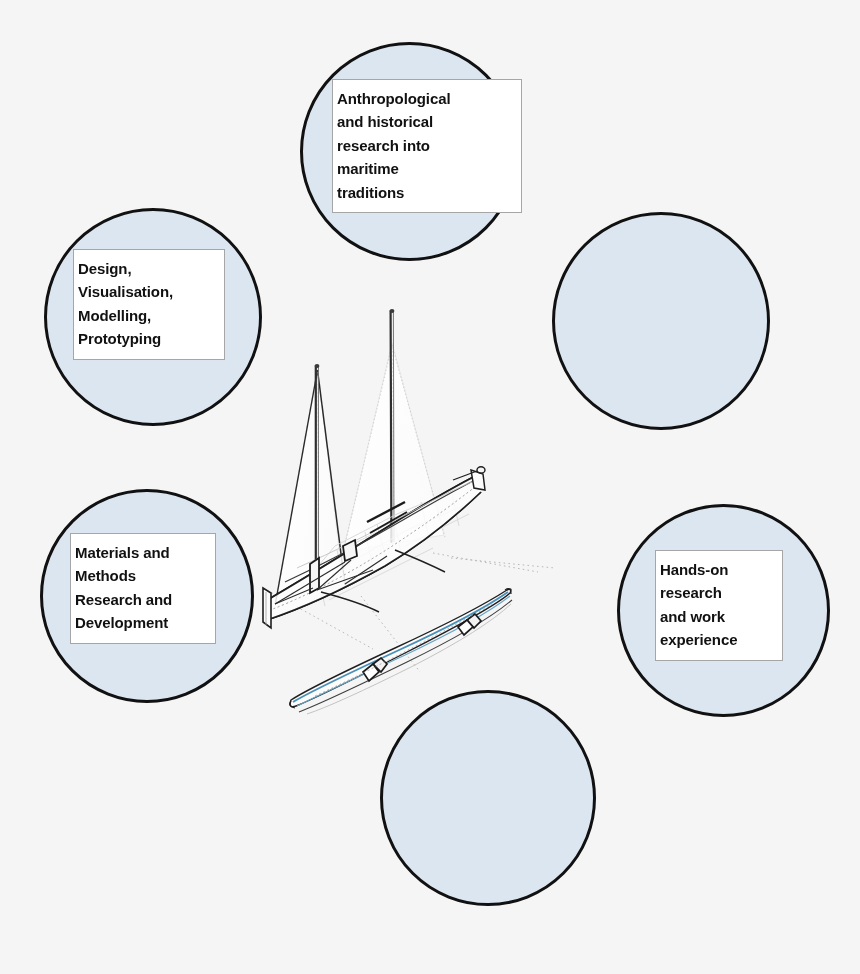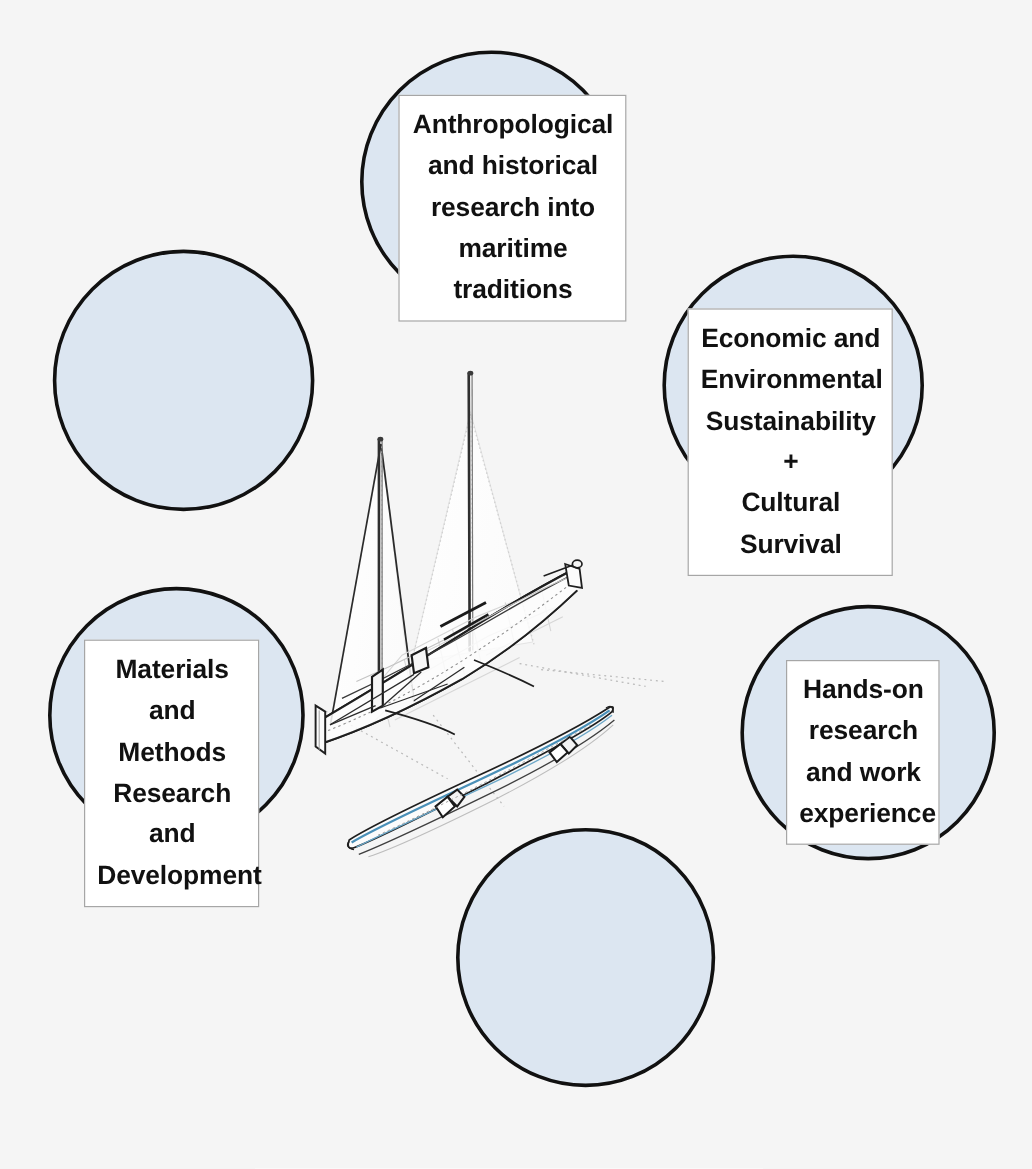--- a/index.html
+++ b/index.html
@@ -23,29 +23,29 @@
     border-radius: 50%;
     background: #dce6f1;
     border: 3px solid #111111;
     box-sizing: border-box;
   }
   .node-label {
     position: absolute;
     background: #ffffff;
     border: 1px solid #a6a6a6;
     box-sizing: border-box;
-    padding: 7px 9px 8px 10px;
+    padding: 7px 9px 8px 4px;
     color: #111111;
     font-family: "Liberation Sans", sans-serif;
     font-weight: bold;
-    font-size: 22px;
+    font-size: 15px;
     line-height: 1.56;
     letter-spacing: -0.1px;
     white-space: pre-line;
-    text-align: center;
+    text-align: left;
   }
 
   
   #node-anthropology      { left: 300px; top: 42px;  width: 219px; height: 219px; }
   #label-anthropology     { left: 332px; top: 79px;  width: 190px; }
 
   #node-design            { left: 44px;  top: 208px; width: 218px; height: 218px; }
   #label-design           { left: 73px;  top: 249px; width: 152px; }
 
   #node-economic          { left: 552px; top: 212px; width: 218px; height: 218px; }
@@ -205,26 +205,26 @@
   </div>
 
   <div class="node" id="node-anthropology"></div>
   <div class="node-label" id="label-anthropology">Anthropological
 and historical
 research into
 maritime
 traditions</div>
 
   <div class="node" id="node-design"></div>
+  <div class="node-label" id="label-design">Design,
+Visualisation,
+Modelling,
+Prototyping</div>
 
   <div class="node" id="node-economic"></div>
-  <div class="node-label" id="label-economic">Economic and
-Environmental
-Sustainability +
-Cultural Survival</div>
 
   <div class="node" id="node-materials"></div>
   <div class="node-label" id="label-materials">Materials and
 Methods
 Research and
 Development</div>
 
   <div class="node" id="node-hands-on"></div>
   <div class="node-label" id="label-hands-on">Hands-on
 research

